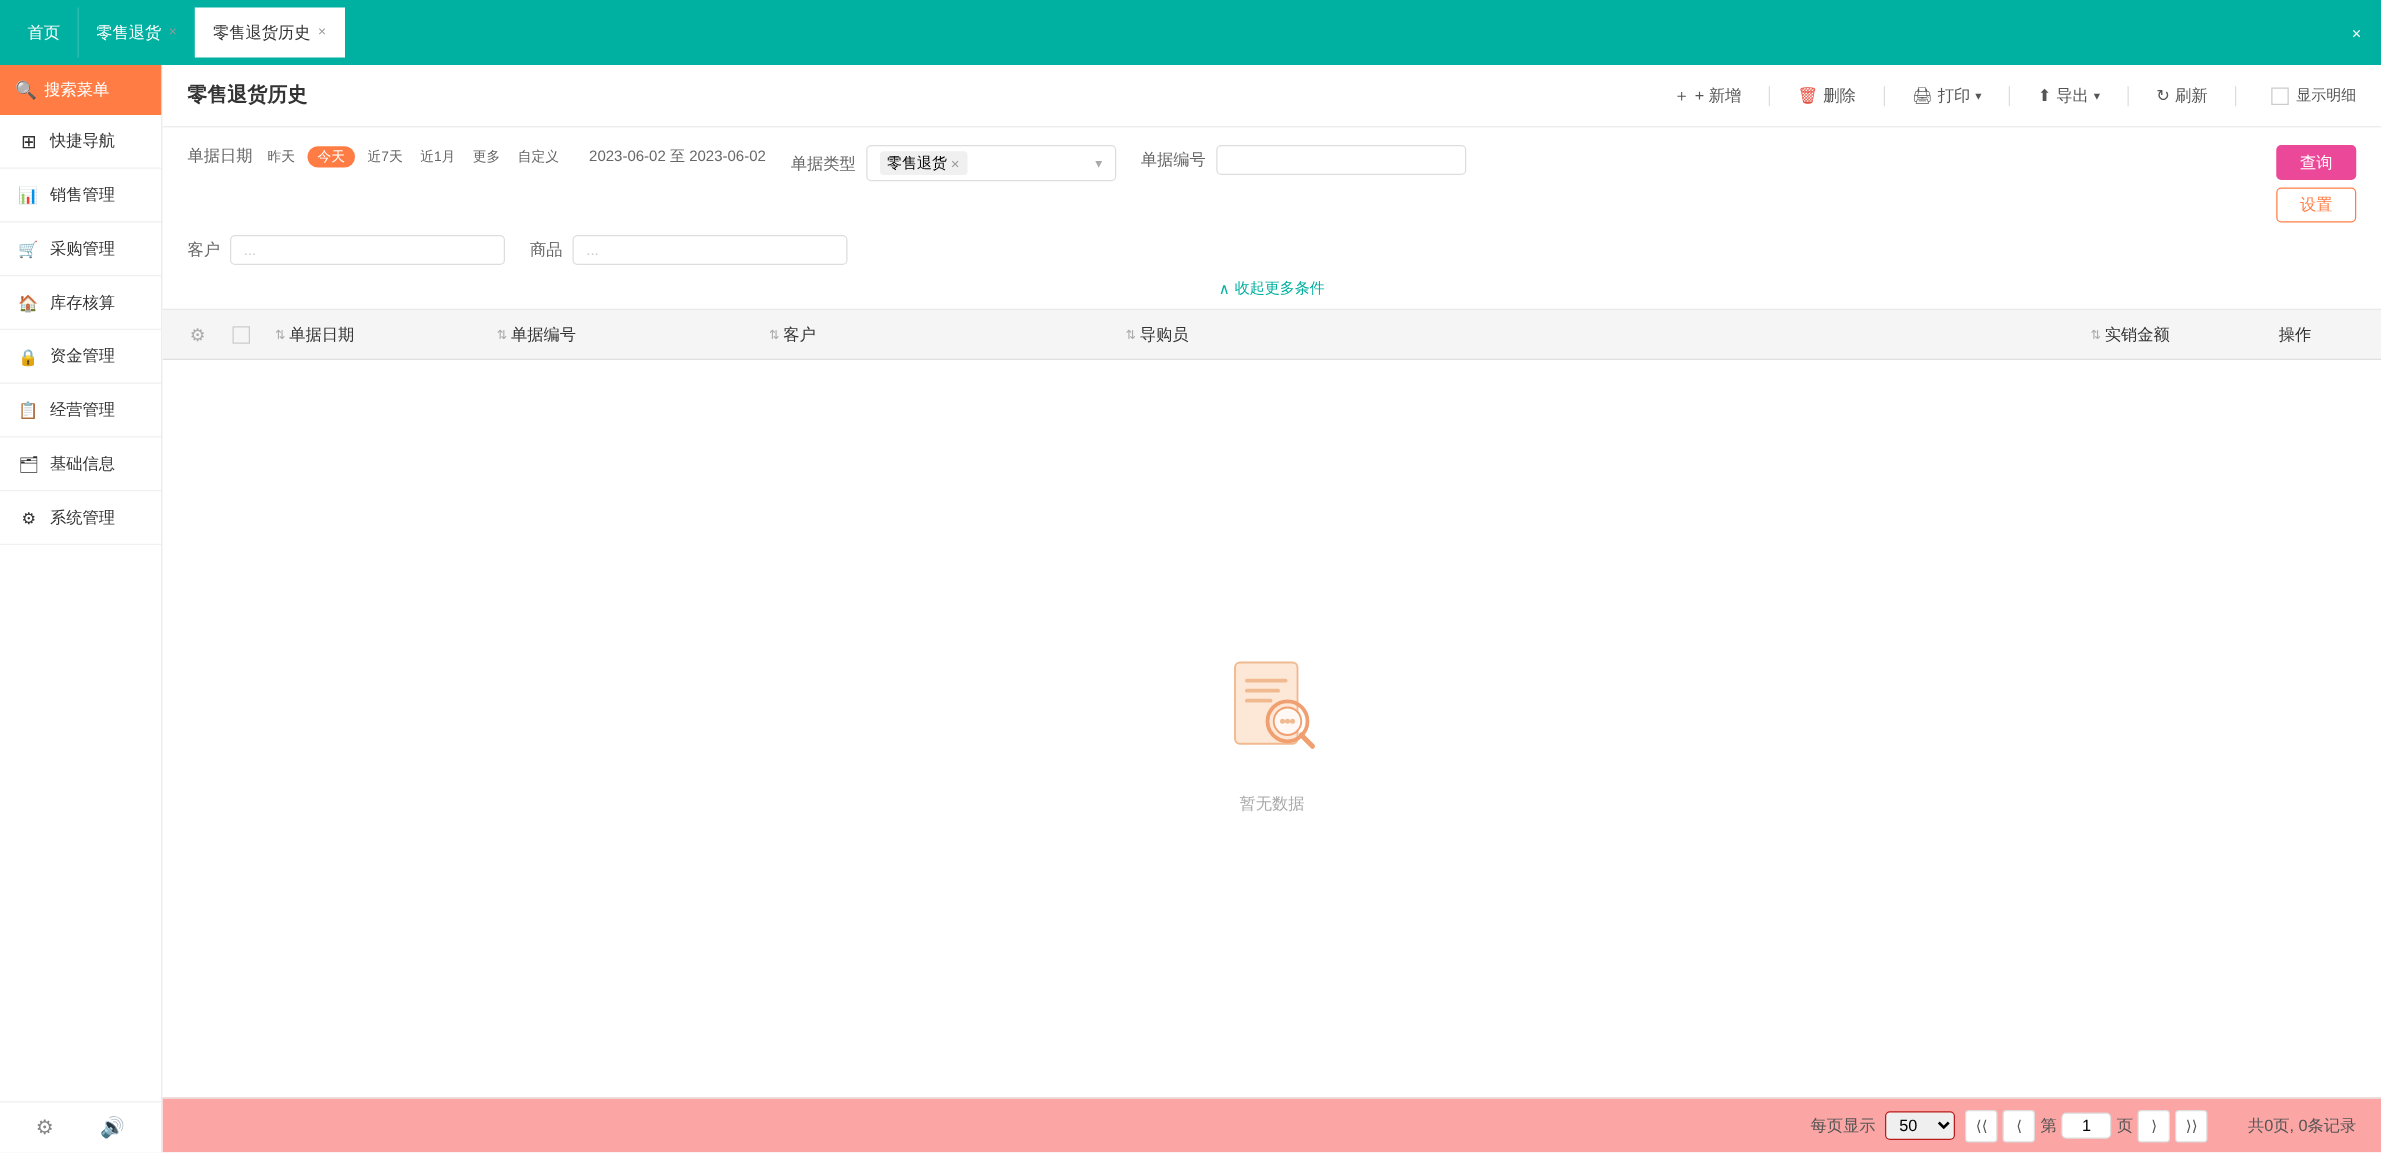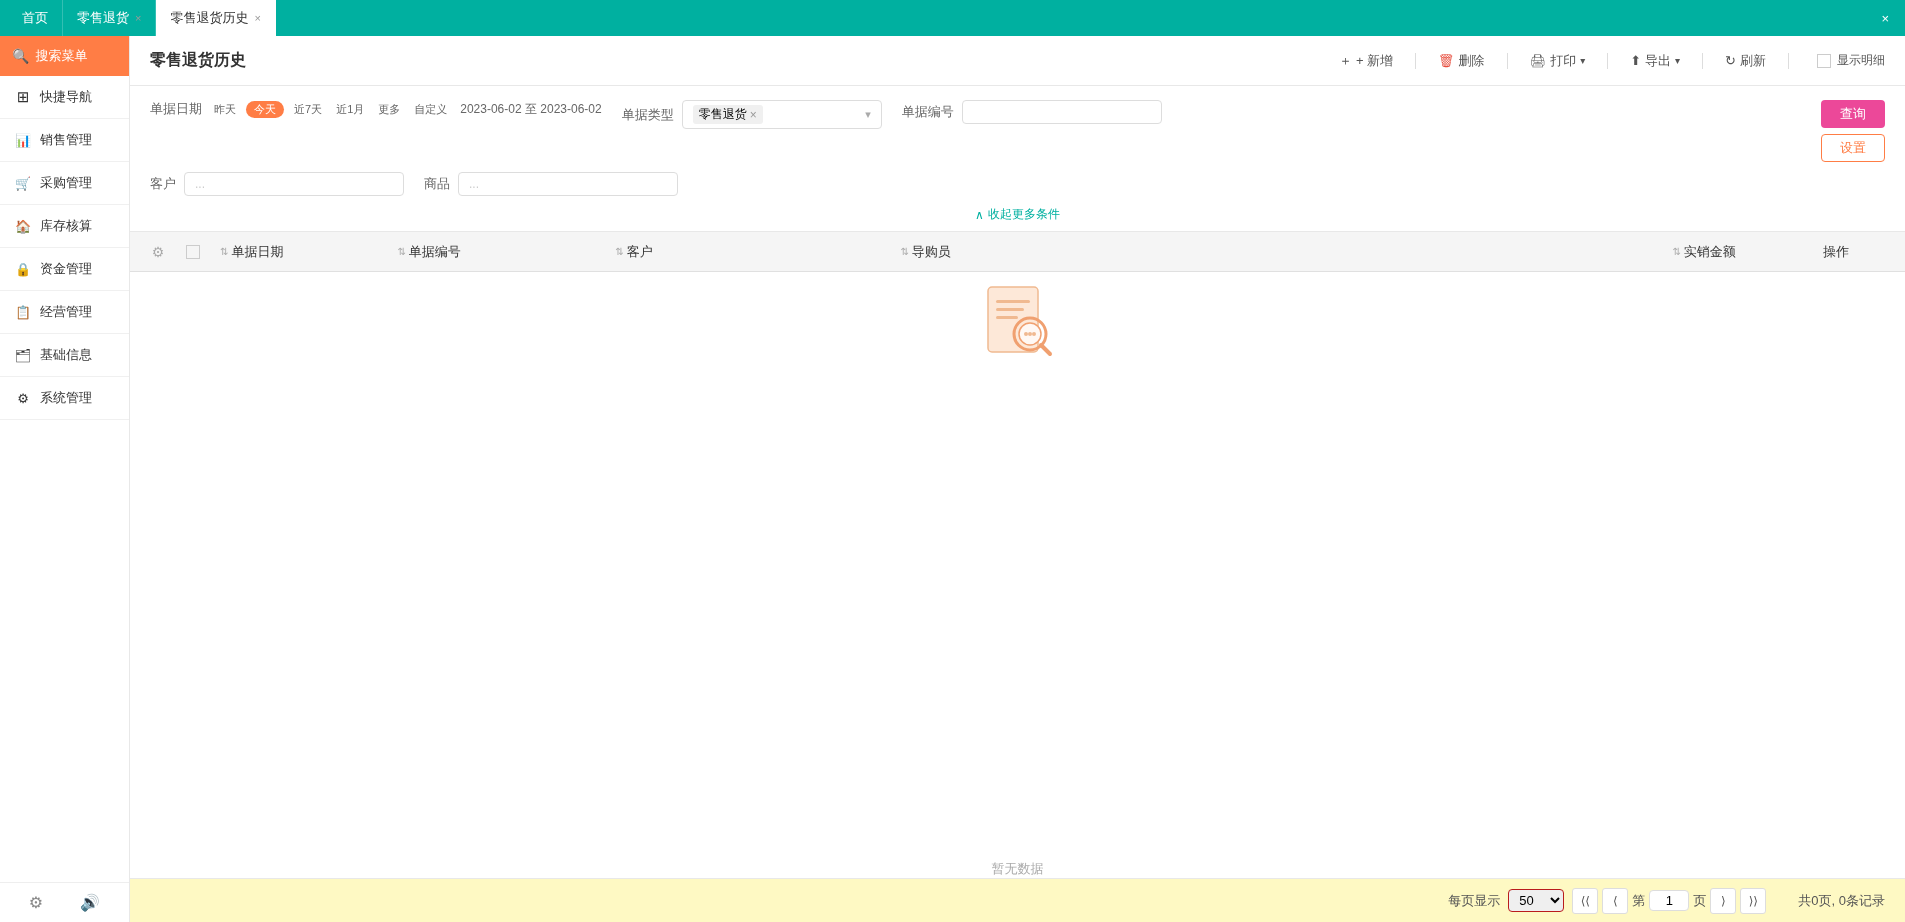--- a/index.html
+++ b/index.html
@@ -1,19 +1,19 @@
 <!DOCTYPE html>
 <html><head>
   <meta charset="utf-8">
   <style>
     * { margin: 0; padding: 0; box-sizing: border-box; }
     body { font-family: 'Microsoft YaHei', Arial, sans-serif; font-size: 13px; background: #f5f5f5; display: flex; flex-direction: column; height: 922px; width: 1905px; overflow: hidden; }
 
     
-    .top-bar { background: #00b0a0; display: flex; align-items: center; height: 36px; padding: 0 0 0 8px; flex-shrink: 0; }
+    .top-bar { background: #00b0a0; display: flex; align-items: center; height: 52px; padding: 0 0 0 8px; flex-shrink: 0; }
     .tab { display: flex; align-items: center; height: 40px; padding: 0 14px; color: #fff; font-size: 13px; cursor: pointer; border-right: 1px solid rgba(255,255,255,0.2); gap: 6px; }
     .tab.home { background: transparent; }
     .tab.active { background: #fff; color: #333; }
     .tab .close-btn { font-size: 11px; color: #999; cursor: pointer; }
     .top-bar-right { margin-left: auto; padding-right: 16px; color: #fff; font-size: 13px; cursor: pointer; }
 
     
     .main-layout { display: flex; flex: 1; overflow: hidden; }
 
     
@@ -37,21 +37,21 @@
     .checkbox-display { width: 14px; height: 14px; border: 1px solid #ccc; display: inline-block; margin-right: 2px; }
 
     
     .filter-area { background: #fff; padding: 14px 20px 8px; border-bottom: 1px solid #e8e8e8; flex-shrink: 0; }
     .filter-row { display: flex; align-items: flex-start; gap: 20px; margin-bottom: 10px; flex-wrap: wrap; }
     .filter-item { display: flex; align-items: center; gap: 8px; }
     .filter-label { color: #666; font-size: 13px; white-space: nowrap; }
     .date-shortcuts { display: flex; align-items: center; gap: 6px; }
     .date-shortcut { font-size: 11px; color: #666; cursor: pointer; padding: 1px 4px; }
     .date-shortcut.active { background: #ff7d45; color: #fff; border-radius: 10px; padding: 1px 8px; }
-    .date-range { font-size: 12px; color: #666; margin-left: 1px; }
+    .date-range { font-size: 12px; color: #666; margin-left: 12px; }
     .filter-select { display: flex; align-items: center; gap: 6px; border: 1px solid #ddd; border-radius: 4px; padding: 4px 10px; min-width: 200px; background: #fff; cursor: pointer; position: relative; }
     .filter-select-tag { background: #f0f0f0; border-radius: 3px; padding: 1px 6px; font-size: 12px; display: flex; align-items: center; gap: 3px; }
     .filter-select-tag .remove { color: #999; cursor: pointer; }
     .filter-input { border: 1px solid #ddd; border-radius: 4px; padding: 4px 10px; min-width: 200px; background: #fff; color: #999; font-size: 12px; }
     .collapse-btn { display: flex; align-items: center; gap: 4px; color: #00b0a0; font-size: 12px; cursor: pointer; margin: 4px auto 0; width: fit-content; }
 
     
     .table-area { flex: 1; background: #fff; margin: 0; overflow: hidden; display: flex; flex-direction: column; }
     .table-header { display: flex; align-items: center; background: #f5f5f5; border-bottom: 1px solid #e0e0e0; height: 40px; padding: 0 10px; }
     .th { display: flex; align-items: center; gap: 3px; font-size: 13px; color: #333; padding: 0 8px; cursor: pointer; white-space: nowrap; }
@@ -60,25 +60,25 @@
     .th-check { width: 36px; display: flex; align-items: center; justify-content: center; }
     .th-date { flex: 1.2; }
     .th-num { flex: 1.5; }
     .th-customer { flex: 2; }
     .th-guide { flex: 1.5; }
     .th-spacer { flex: 4; }
     .th-amount { flex: 1; text-align: right; }
     .th-action { width: 80px; text-align: center; }
 
     
-    .empty-state { flex: 1; display: flex; flex-direction: column; align-items: center; justify-content: space-between; gap: 16px; }
+    .empty-state { flex: 1; display: flex; flex-direction: column; align-items: center; justify-content: center; gap: 16px; }
     .empty-text { color: #aaa; font-size: 13px; }
 
     
-    .pagination { display: flex; align-items: center; justify-content: flex-end; padding: 10px 20px; background: #fef9c3; border-top: 1px solid #e8e8e8; height: 44px; gap: 8px; flex-shrink: 0; }
+    .pagination { display: flex; align-items: center; justify-content: flex-end; padding: 10px 20px; background: #fca5a5; border-top: 1px solid #e8e8e8; height: 44px; gap: 8px; flex-shrink: 0; }
     .pagination-label { font-size: 13px; color: #555; }
     .pagination-select { border: 1px solid #b91c1c; border-radius: 4px; padding: 2px 6px; font-size: 13px; }
     .pagination-nav { display: flex; align-items: center; gap: 4px; }
     .pagination-btn { width: 26px; height: 26px; display: flex; align-items: center; justify-content: center; border: 1px solid #ddd; border-radius: 3px; cursor: pointer; color: #555; background: #fff; font-size: 12px; }
     .pagination-input { border: 1px solid #ddd; border-radius: 4px; padding: 2px 6px; width: 40px; text-align: center; font-size: 13px; }
     .pagination-page-label { font-size: 13px; color: #555; }
     .pagination-info { font-size: 13px; color: #555; margin-left: 24px; }
 
     
     .btn-query { background: #ec4899; color: #fff; border: none; border-radius: 4px; padding: 5px 18px; font-size: 13px; cursor: pointer; }

